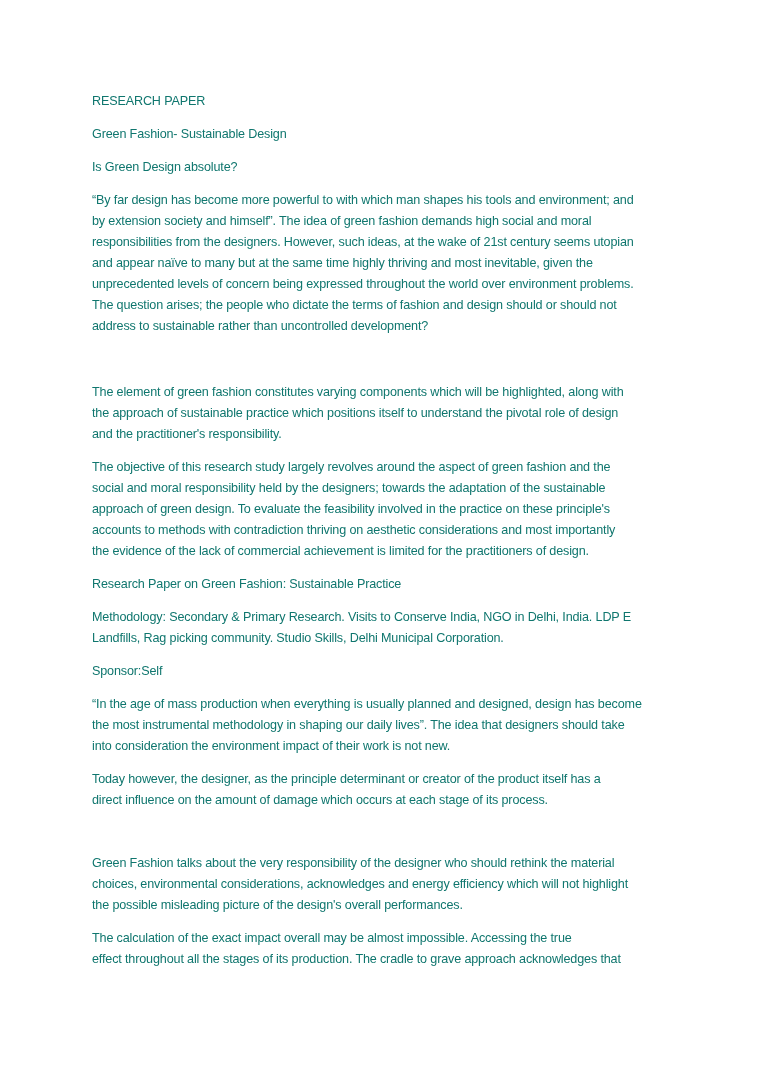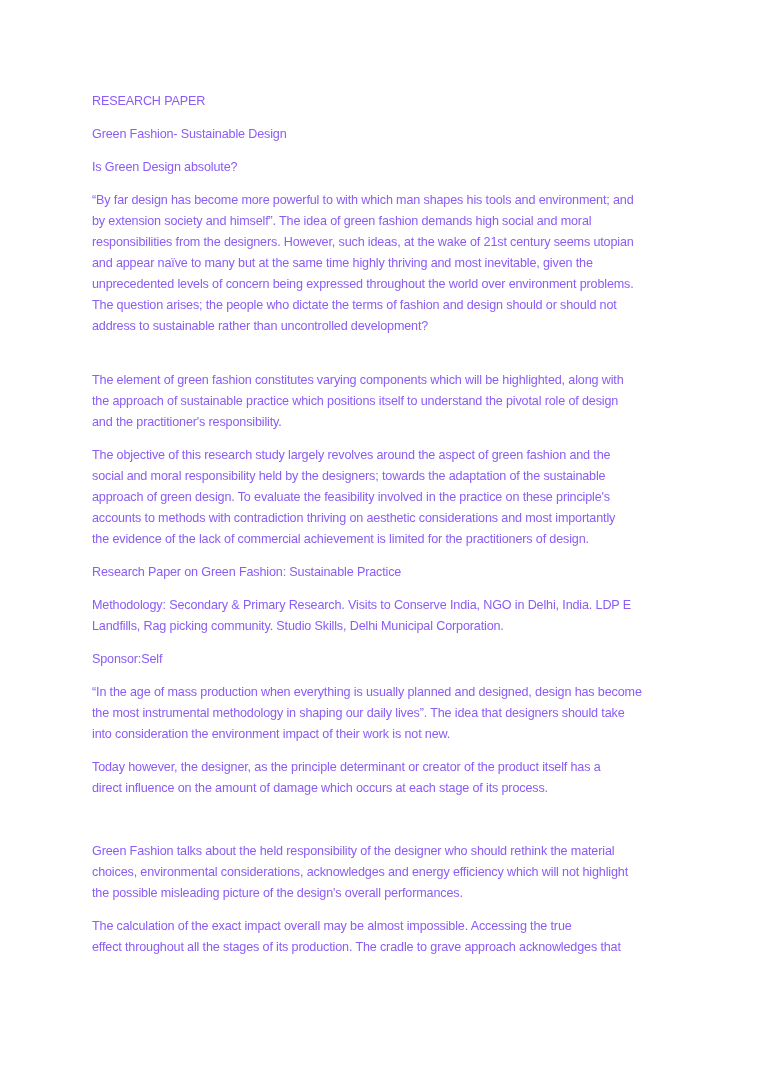--- a/index.html
+++ b/index.html
@@ -22,21 +22,21 @@
       background: #ffffff;
     }
     .content {
       position: absolute;
       left: 92px;
       top: 91px;
       width: 600px;
       font-family: "Liberation Sans", sans-serif;
       font-size: 12.6px;
       line-height: 21px;
-      color: #8b5cf6;
+      color: #0f766e;
       letter-spacing: -0.15px;
     }
     .content p {
       margin: 0 0 12px 0;
       padding: 0;
       white-space: nowrap;
     }
     .content p .line {
       display: block;
     }
@@ -55,21 +55,21 @@
     </p>
 
     <p>
       <span class="line">Green Fashion- Sustainable Design</span>
     </p>
 
     <p>
       <span class="line">Is Green Design absolute?</span>
     </p>
 
-    <p style="margin-bottom:0;">
+    <p style="margin-bottom:12px;">
       <span class="line"> “By far design has become more powerful to with which man shapes his tools and environment; and</span>
       <span class="line">by extension society and himself”.   The idea of green fashion demands high social and moral</span>
       <span class="line">responsibilities from the designers.  However, such ideas, at the wake of 21st century seems utopian</span>
       <span class="line">and appear naïve to many but at the same time highly thriving and most inevitable, given the</span>
       <span class="line">unprecedented levels of concern being expressed throughout the world over environment problems.</span>
       <span class="line">The question arises; the people who dictate the terms of fashion and design should or should not</span>
       <span class="line">address to sustainable rather than uncontrolled development?</span>
     </p>
 
     <div class="spacer"></div>
@@ -108,21 +108,21 @@
     </p>
 
     <p style="margin-bottom:9px;">
       <span class="line">Today however, the designer, as the principle determinant or creator of the product itself has a</span>
       <span class="line">direct influence on the amount of damage which occurs at each stage of its process.</span>
     </p>
 
     <div class="spacer"></div>
 
     <p>
-      <span class="line">Green Fashion talks about the held responsibility of the designer who should rethink the material</span>
+      <span class="line">Green Fashion talks about the very responsibility of the designer who should rethink the material</span>
       <span class="line">choices, environmental considerations, acknowledges and energy efficiency which will not highlight</span>
       <span class="line">the possible misleading picture of the design's overall performances.</span>
     </p>
 
     <p>
       <span class="line">The calculation of the exact impact overall may be almost impossible.  Accessing the true</span>
       <span class="line">effect throughout all the stages of its production.  The cradle to grave approach  acknowledges that</span>
     </p>
 
   </div>

